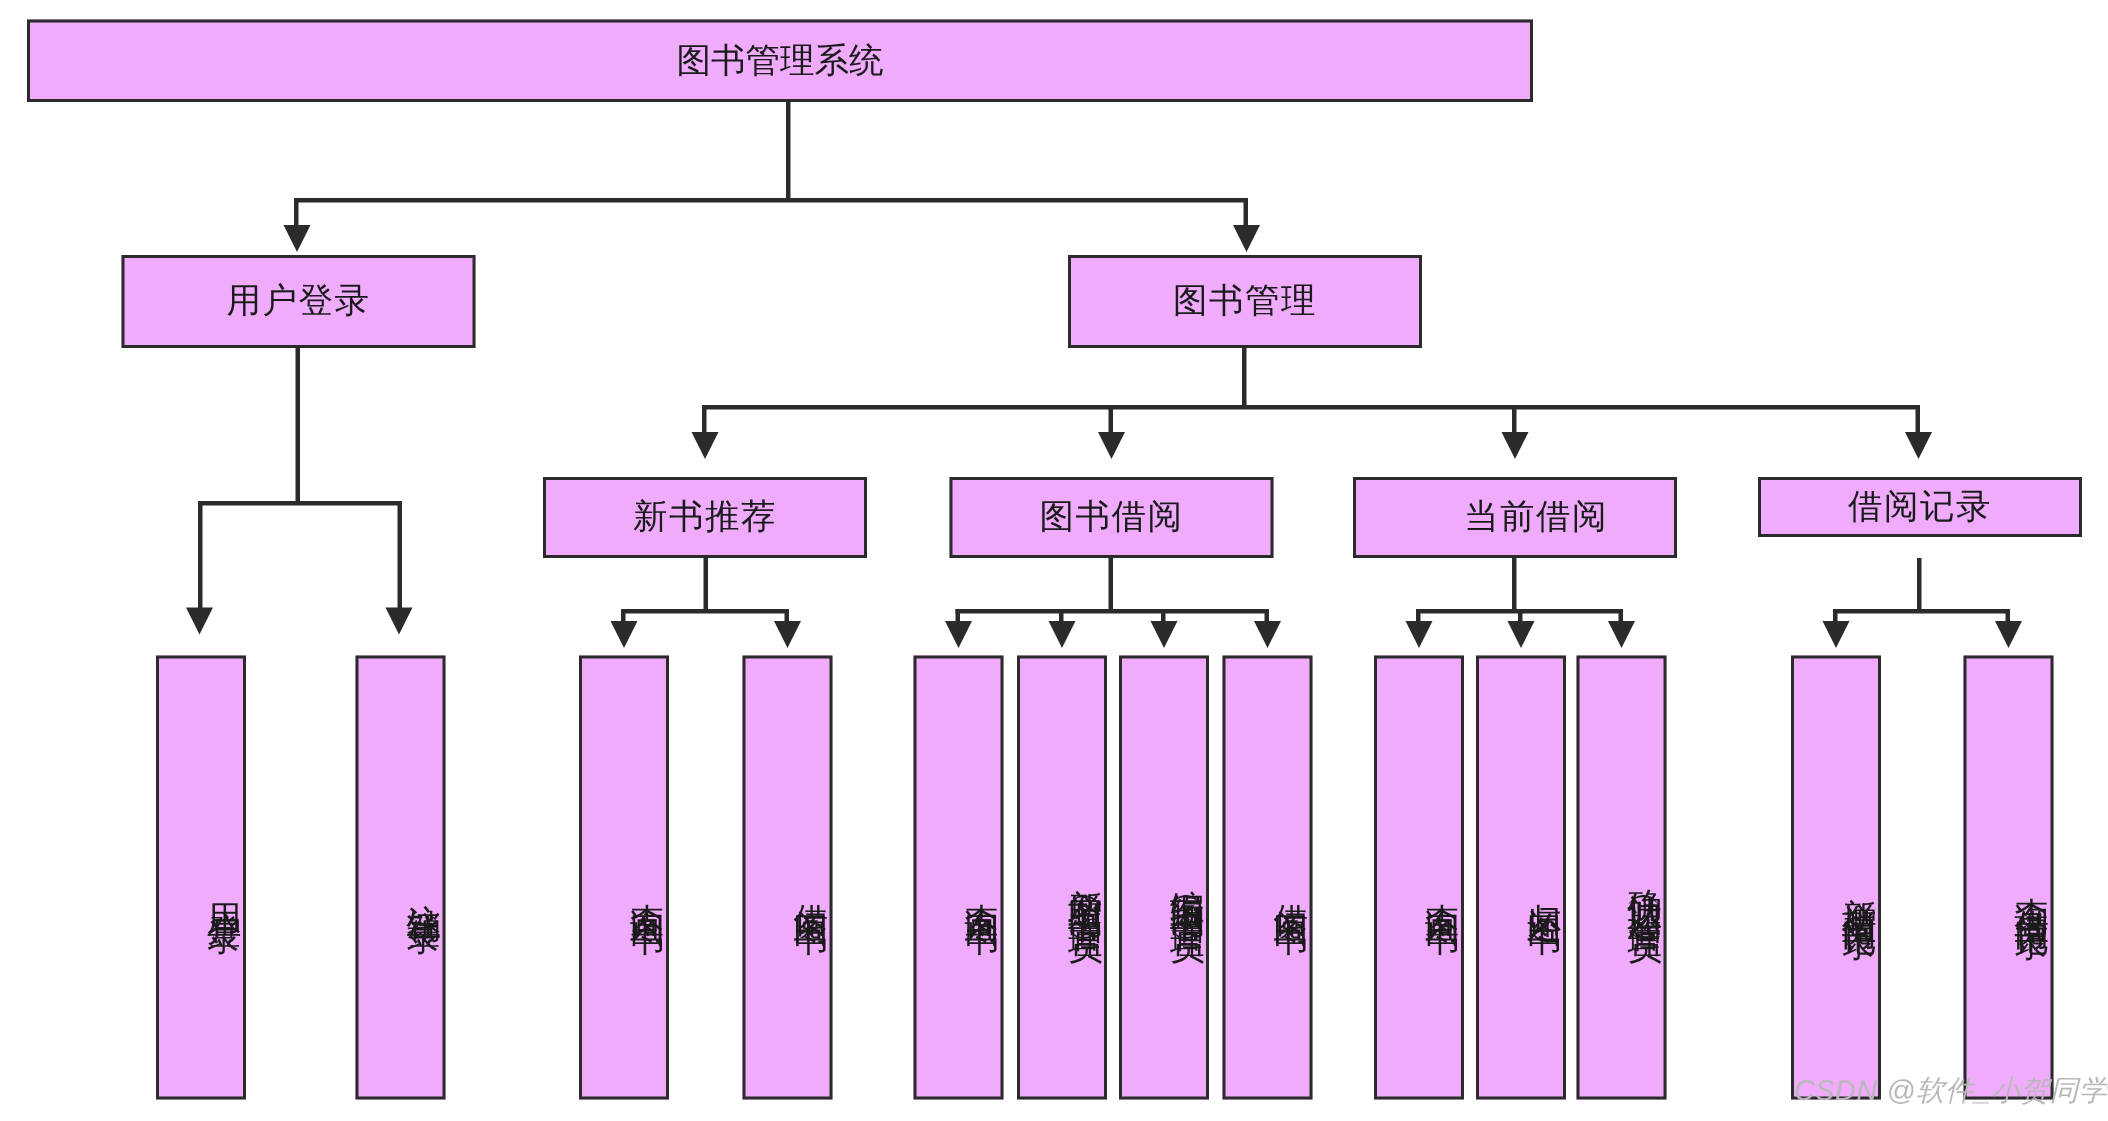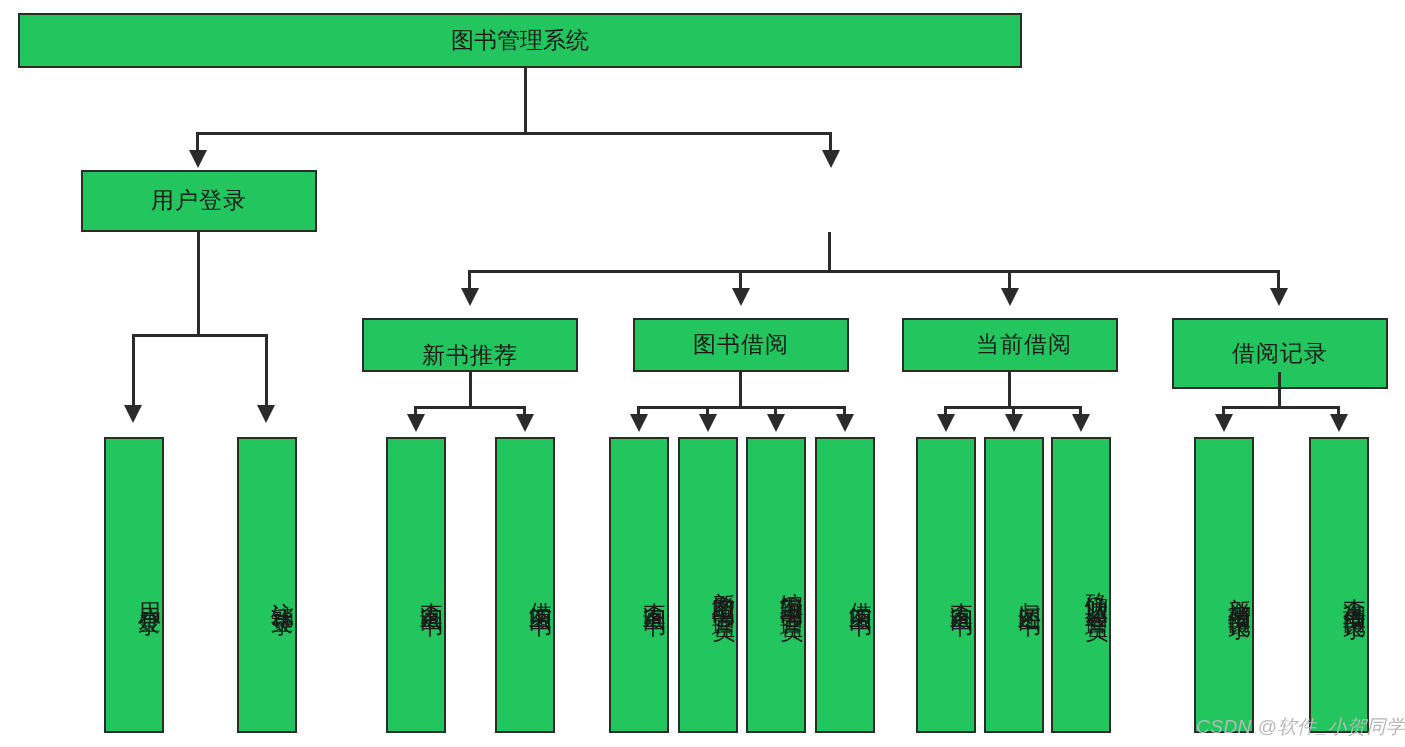--- a/index.html
+++ b/index.html
@@ -15,21 +15,21 @@
     width: 1405px;
     height: 747px;
     background: #ffffff;
     overflow: hidden;
   }
   
   .node {
     position: absolute;
     box-sizing: border-box;
     border: 2.5px solid #2b2b2b;
-    background: #22c55e;
+    background: #f0abfc;
     display: flex;
     align-items: center;
     justify-content: center;
     color: #1a1a1a;
   }
   .node.horiz {
     font-size: 23px;
     letter-spacing: 1px;
     line-height: 1.2;
   }
@@ -95,49 +95,52 @@
   <div class="vline" style="left:196px; top:132px; width:3px; height:22px;"></div>
   <div class="arrow" style="left:189px; top:150px;"></div>
 
   <div class="vline" style="left:829px; top:132px; width:3px; height:22px;"></div>
   <div class="arrow" style="left:822px; top:150px;"></div>
 
   <div class="node horiz" style="left:81px; top:170px; width:236px; height:62px;">
     <span>用户登录</span>
   </div>
 
+  <div class="node horiz" style="left:712px; top:170px; width:236px; height:62px;">
+    <span>图书管理</span>
+  </div>
 
   <div class="vline" style="left:197px; top:232px; width:3px; height:104px;"></div>
   <div class="hline" style="left:132px; top:334px; width:136px; height:3px;"></div>
   <div class="vline" style="left:132px; top:334px; width:3px; height:75px;"></div>
   <div class="arrow" style="left:124px; top:405px;"></div>
   <div class="vline" style="left:265px; top:334px; width:3px; height:75px;"></div>
   <div class="arrow" style="left:257px; top:405px;"></div>
 
   <div class="vline" style="left:828px; top:232px; width:3px; height:40px;"></div>
   <div class="hline" style="left:468px; top:270px; width:812px; height:3px;"></div>
   <div class="vline" style="left:468px; top:270px; width:3px; height:22px;"></div>
   <div class="arrow" style="left:461px; top:288px;"></div>
   <div class="vline" style="left:739px; top:270px; width:3px; height:22px;"></div>
   <div class="arrow" style="left:732px; top:288px;"></div>
   <div class="vline" style="left:1008px; top:270px; width:3px; height:22px;"></div>
   <div class="arrow" style="left:1001px; top:288px;"></div>
   <div class="vline" style="left:1277px; top:270px; width:3px; height:22px;"></div>
   <div class="arrow" style="left:1270px; top:288px;"></div>
 
-  <div class="node horiz" style="left:362px; top:318px; width:216px; height:54px;align-items:flex-end;">
+  <div class="node horiz" style="left:362px; top:318px; width:216px; height:54px;">
     <span>新书推荐</span>
   </div>
   <div class="node horiz" style="left:633px; top:318px; width:216px; height:54px;">
     <span>图书借阅</span>
   </div>
   <div class="node horiz" style="left:902px; top:318px; width:216px; height:54px;padding-left:28px;">
     <span>当前借阅</span>
   </div>
-  <div class="node horiz" style="left:1172px; top:318px; width:216px; height:71px;">
+  <div class="node horiz" style="left:1172px; top:318px; width:216px; height:40px;">
     <span>借阅记录</span>
   </div>
 
   <div class="vline" style="left:469px; top:372px; width:3px; height:36px;"></div>
   <div class="hline" style="left:414px; top:406px; width:112px; height:3px;"></div>
   <div class="vline" style="left:414px; top:406px; width:3px; height:12px;"></div>
   <div class="arrow" style="left:407px; top:414px;"></div>
   <div class="vline" style="left:523px; top:406px; width:3px; height:12px;"></div>
   <div class="arrow" style="left:516px; top:414px;"></div>
 

